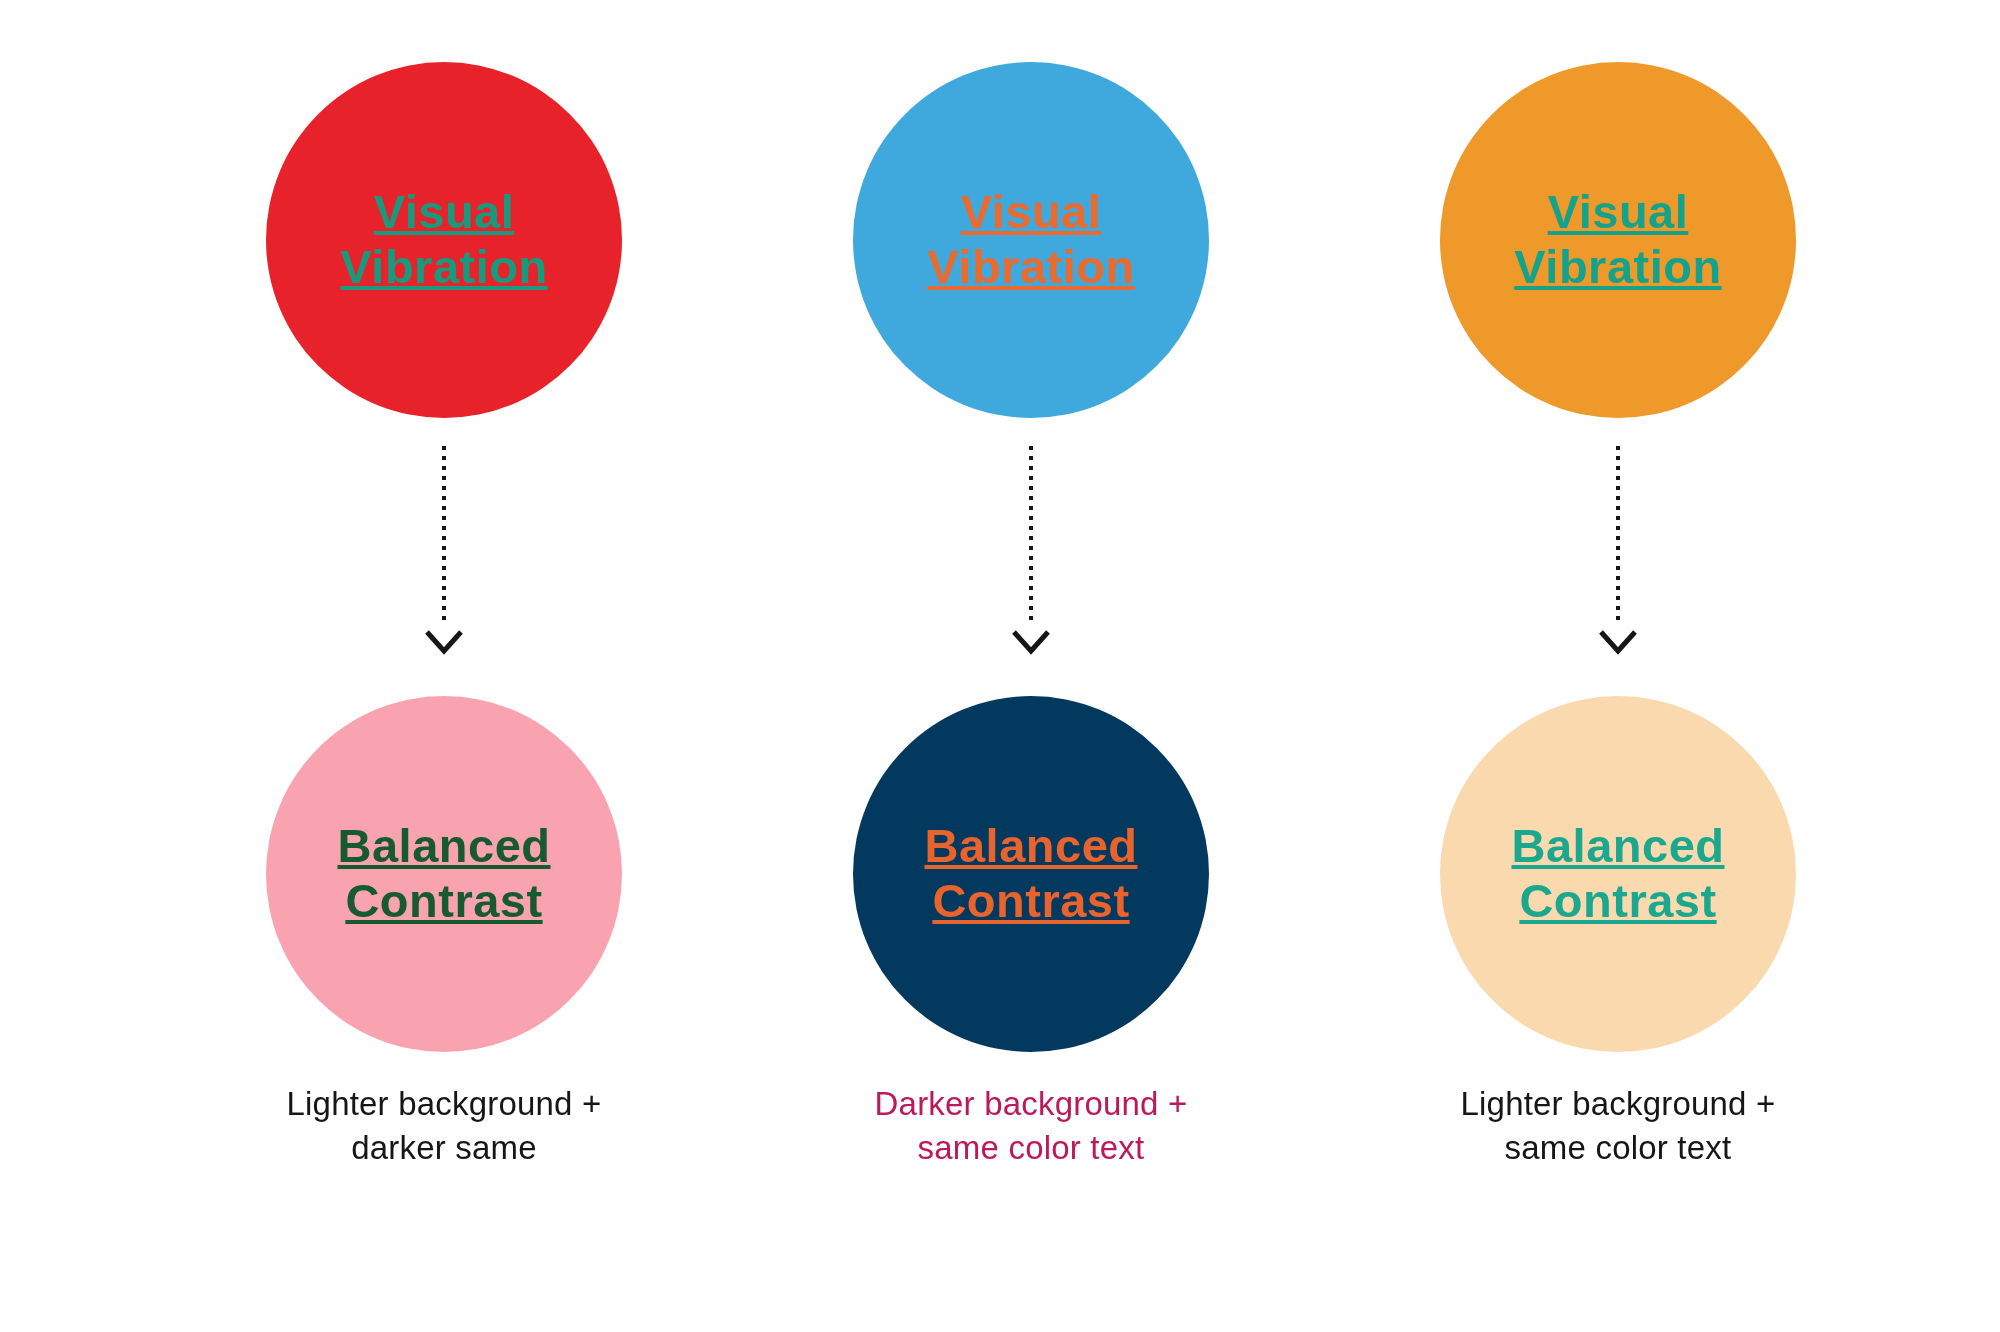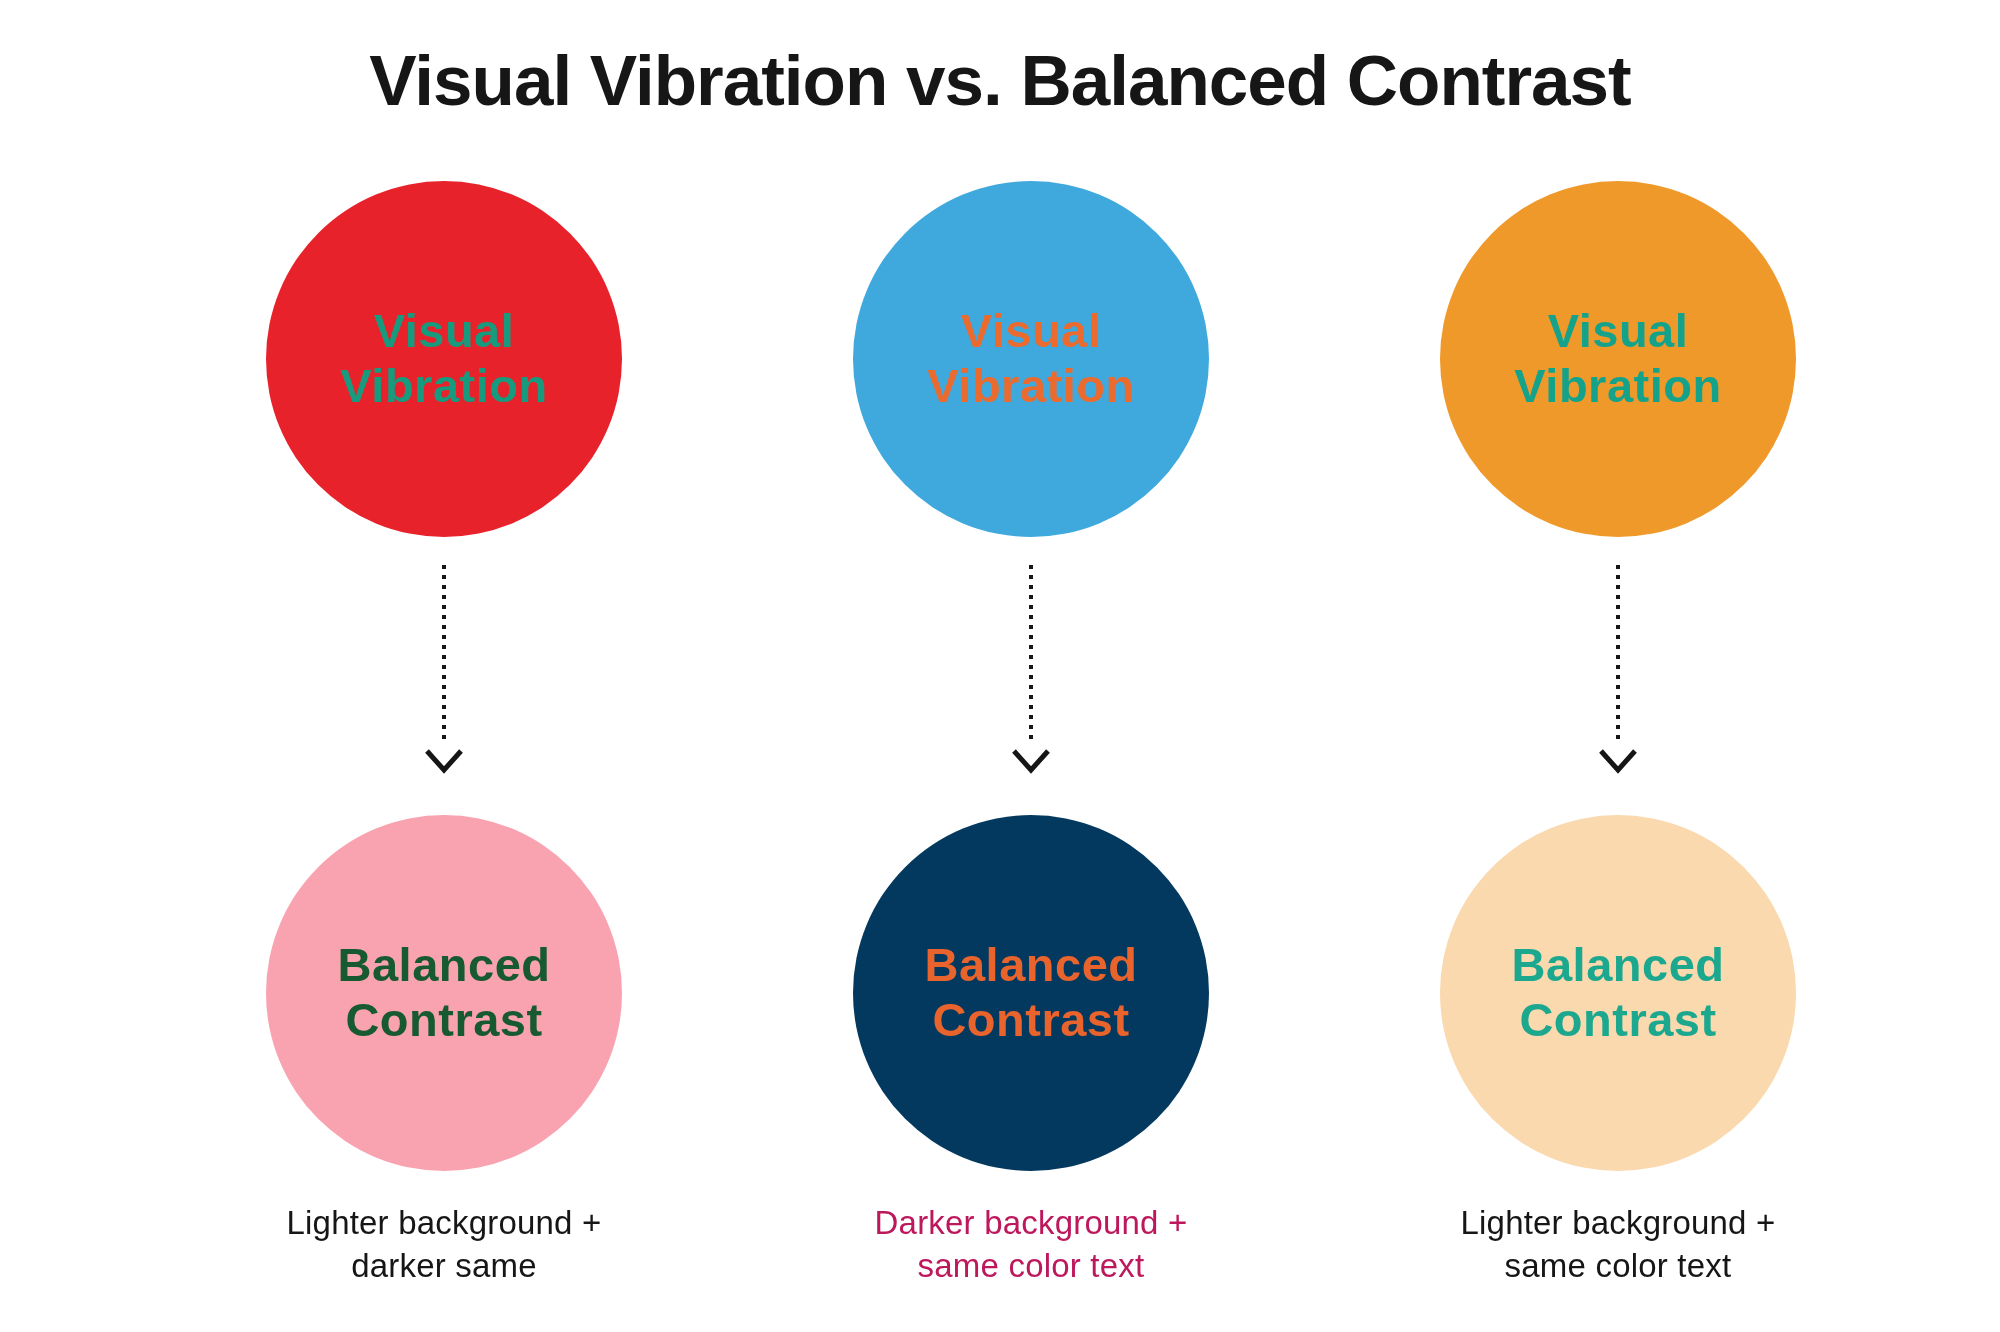--- a/index.html
+++ b/index.html
@@ -38,20 +38,21 @@
     align-items: center;
   }
   .circle {
     width: 356px;
     height: 356px;
     border-radius: 50%;
     display: flex;
     align-items: center;
     justify-content: center;
     text-align: center;
+    text-decoration: underline;
   }
   .circle-label {
     font-size: 47px;
     font-weight: bold;
     line-height: 1.16;
     letter-spacing: 0.5px;
   }
   .arrow {
     height: 278px;
     display: flex;
@@ -69,21 +70,20 @@
     line-height: 1.32;
     text-align: center;
     letter-spacing: 0.2px;
   }
 </style>
 </head>
 <body>
 
 <div class="canvas">
 
-  <h1 class="title" style="color: rgb(22, 22, 22);">Visual Vibration vs. Balanced Contrast</h1>
 
   <div class="grid">
 
     <div class="column">
       <div class="circle" style="background-color: rgb(232, 34, 42); color: rgb(22, 155, 127);">
         <div class="circle-label">
           <div>Visual</div>
           <div>Vibration</div>
         </div>
       </div>

